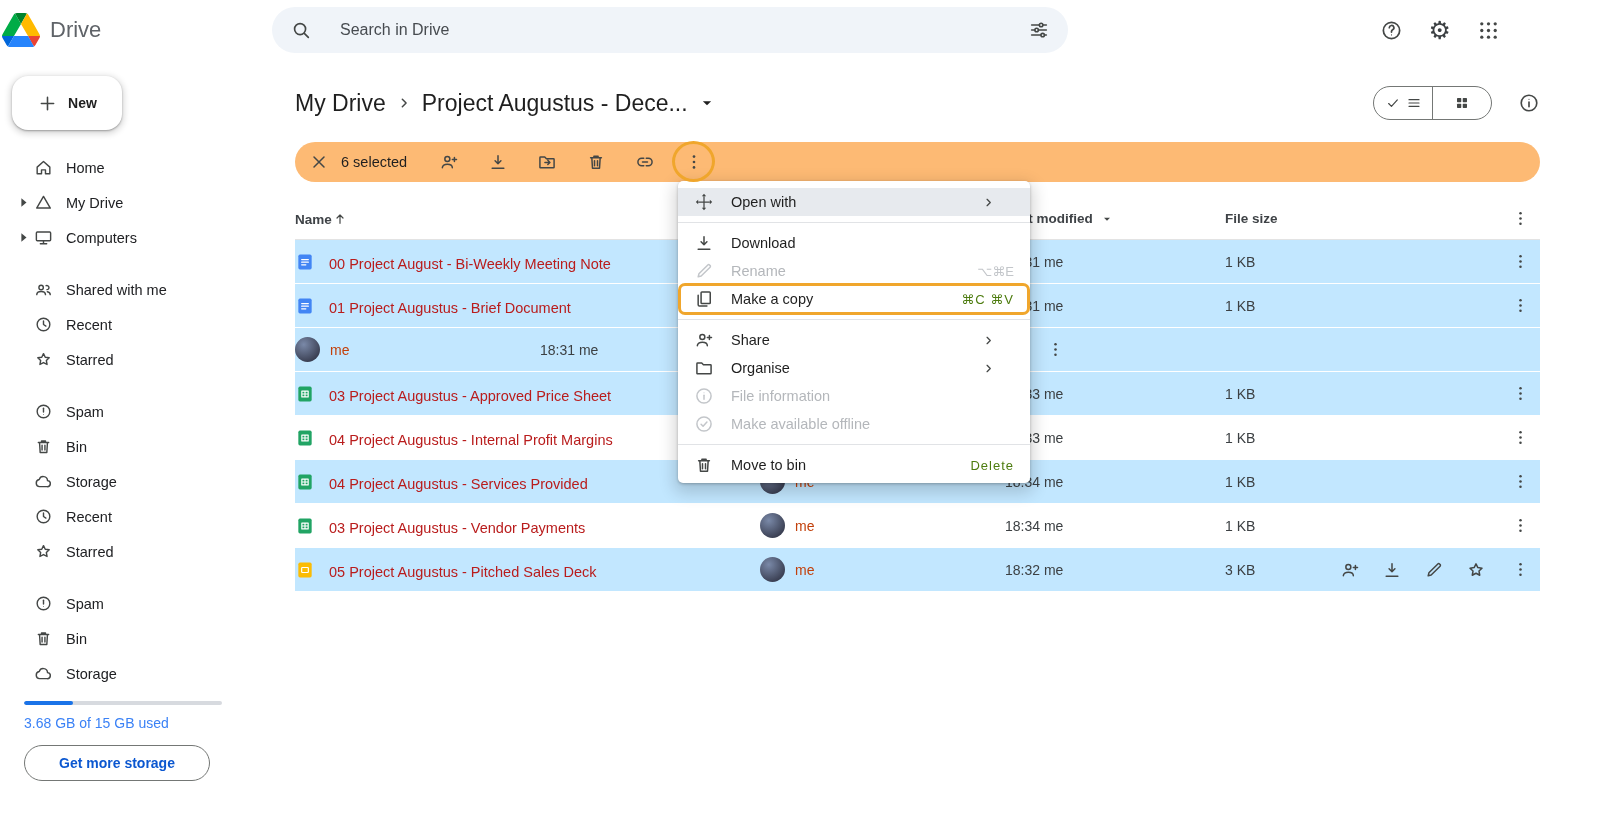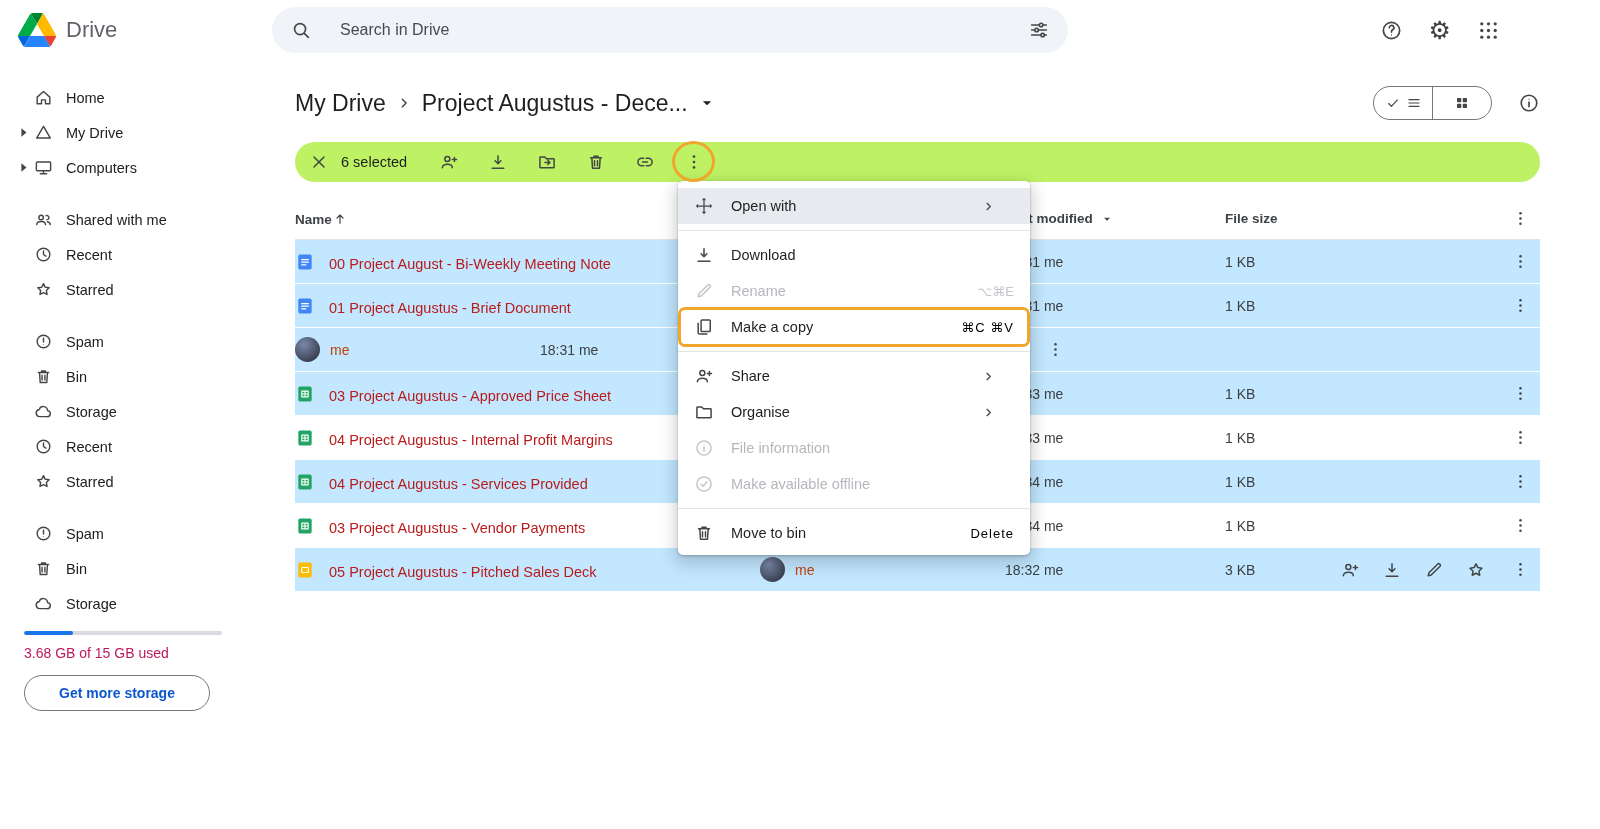--- a/index.html
+++ b/index.html
@@ -4,21 +4,21 @@
 <style>
   *{box-sizing:border-box;margin:0;padding:0}
   html,body{width:1600px;height:829px}
   body{position:relative;font-family:"Liberation Sans","DejaVu Sans",sans-serif;background:#fff;color:#1f1f1f;overflow:hidden;
        --sel:#c2e7ff; --annot:#F0A62C; --link:#0b57d0;}
   .ic{width:20px;height:20px;display:block}
   .ic-slot{display:inline-flex;align-items:center;justify-content:center;color:#444746}
 
   
   .topbar{position:absolute;left:0;top:0;width:1600px;height:60px}
-  .logo{position:absolute;left:18px;top:0;height:60px;display:flex;align-items:center;gap:10px;cursor:pointer}
+  .logo{position:absolute;left:2px;top:0;height:60px;display:flex;align-items:center;gap:10px;cursor:pointer}
   .logo svg{width:38px;height:34px}
   .logo .app-name{font-size:22px;color:#5f6368}
   .searchbar{position:absolute;left:272px;top:7px;width:796px;height:46px;background:#f0f4f9;border-radius:23px;
              display:flex;align-items:center;padding:0 18px;gap:28px}
   .searchbar .ic{width:22px;height:22px}
   .searchbar input{flex:1;border:none;background:transparent;outline:none;font-size:16px;font-family:inherit;color:#1f1f1f}
   .searchbar input::placeholder{color:#474b50;opacity:1}
   .topbar-right{position:absolute;right:100px;top:0;height:60px;display:flex;align-items:center;gap:26px;color:#3c4043}
   .topbar-right .ic{width:23px;height:23px}
   .gear{font-size:25px;line-height:1;color:#3c4043;cursor:pointer}
@@ -33,41 +33,41 @@
   #sidebar-nav{margin-top:20px}
   .nav-item{height:35px;display:flex;align-items:center;border-radius:18px;cursor:pointer}
   .nav-item.gap{margin-top:17px}
   .nav-exp{width:22px;display:flex;justify-content:center;color:#444746}
   .nav-exp .ic{width:12px;height:12px}
   .nav-item .ic-slot .ic{width:19px;height:19px}
   .nav-label{margin-left:13px;font-size:14.5px;color:#202124}
   .storage-box{margin-top:10px}
   .storage-bar{height:4px;width:198px;border-radius:2px;background:#d7dadf;margin:8px 0 10px 12px;overflow:hidden}
   .storage-bar .fill{height:100%;border-radius:2px;background:#1a73e8}
-  .storage-text{margin-left:12px;font-size:14px;color:#be185d}
+  .storage-text{margin-left:12px;font-size:14px;color:#3b82f6}
   .more-storage{margin:14px 0 0 12px;height:36px;width:186px;border:1px solid #747775;border-radius:18px;background:#fff;
                 color:var(--link);font-size:14px;font-weight:bold;font-family:inherit;cursor:pointer}
 
   
   .main{position:absolute;left:272px;top:60px;right:0;bottom:0;background:#fff}
   .crumbs{margin-top:14px;height:58px;display:flex;align-items:center;padding:0 60px 0 23px}
   .crumb{font-size:23px;color:#1f1f1f;cursor:pointer;white-space:nowrap}
   .crumb-sep{margin:0 8px;color:#444746}
   .crumb-caret{margin-left:8px;color:#1f1f1f;cursor:pointer}
   .crumb-caret .ic{width:22px;height:22px}
   .view-controls{margin-left:auto;display:flex;align-items:center;gap:26px;color:#1f1f1f}
   .seg{display:flex;border:1px solid #747775;border-radius:17px;height:34px;overflow:hidden;background:#fff}
   .seg-left{width:59px;display:flex;align-items:center;justify-content:center;gap:5px;border-right:1px solid #747775;cursor:pointer}
   .seg-left .ic{width:16px;height:16px}
   .seg-right{width:58px;display:flex;align-items:center;justify-content:center;cursor:pointer}
   .seg-right .ic{width:16px;height:16px}
   .info-btn{cursor:pointer}
   .info-btn .ic{width:22px;height:22px}
 
-  .sel-toolbar{margin:10px 60px 0 23px;height:40px;background:#bef264;border-radius:20px;display:flex;align-items:center;padding:0 14px}
+  .sel-toolbar{margin:10px 60px 0 23px;height:40px;background:#fdba74;border-radius:20px;display:flex;align-items:center;padding:0 14px}
   .sel-toolbar .close-btn{cursor:pointer}
   .sel-count{font-size:14.5px;margin:0 10px 0 12px;white-space:nowrap}
   .tb-icons{display:flex;align-items:center;gap:29px;margin-left:22px;color:#444746}
   .tb-icons .ic-slot{cursor:pointer}
   .dots-wrap{position:relative;display:inline-flex}
   .annot-circle{position:absolute;left:-12px;top:-11px;width:43px;height:41px;border:3.5px solid var(--annot);
                 border-radius:50%;pointer-events:none;z-index:60}
 
   .thead{margin:16px 60px 0 23px;height:42px;display:flex;align-items:center;border-bottom:1px solid #e3e3e3;
          font-size:13.5px;font-weight:bold;color:#3f4347}
@@ -90,27 +90,27 @@
           background:radial-gradient(circle at 35% 30%, #7a89a8, #3a3f52 75%)}
   .dim{color:#3c4043;font-size:14px}
   .actions-cell{display:flex;justify-content:flex-end;align-items:center;gap:22px;padding-right:14px;color:#444746}
   .actions-cell .ic-slot{cursor:pointer}
   .more-cell .ic{width:19px;height:19px}
   .more-cell .ic-slot{cursor:pointer}
 
   
   #context-menu{position:absolute;left:678px;top:181px;width:352px;background:#fff;border-radius:5px;
                 box-shadow:0 1px 3px rgba(0,0,0,.25),0 6px 16px 4px rgba(0,0,0,.16);padding:7px 0 4px;z-index:40}
-  .menu-item{height:36px;display:flex;align-items:center;padding:12px 16px;font-size:14.5px;color:#1f1f1f;position:relative;cursor:pointer}
+  .menu-item{height:28px;display:flex;align-items:center;padding:12px 16px;font-size:14.5px;color:#1f1f1f;position:relative;cursor:pointer}
   .menu-item .ic-slot{margin-right:17px}
   .menu-item.hov{background:#e7eaee}
   .menu-item.dis{color:#b4b7bb;cursor:default}
   .menu-item.dis .ic-slot{color:#c3c6ca}
   .mi-label{flex:1}
-  .mi-short{font-size:13px;color:#000000;letter-spacing:1px;white-space:nowrap}
+  .mi-short{font-size:13px;color:#4d7c0f;letter-spacing:1px;white-space:nowrap}
   .dis .mi-short{color:#c3c6ca;letter-spacing:0}
   .mi-arrow{color:#444746}
   .mi-arrow .ic{width:17px;height:17px}
   .menu-sep{border-top:1px solid #e1e3e6;margin:6px 0}
   .annot-rect{position:absolute;left:0;right:0;top:-2px;bottom:-2px;border:3.5px solid var(--annot);
               border-radius:7px;pointer-events:none;z-index:5}
 </style>
 </head>
 <body style="--sel: #c2e7ff; --annot: #F0A62C; --link: #0b57d0;">
 
@@ -164,20 +164,28 @@
             <circle cx="5" cy="19" r="1.7"></circle>
             <circle cx="12" cy="19" r="1.7"></circle>
             <circle cx="19" cy="19" r="1.7"></circle>
           </g>
         </svg>
       </span>
   </div>
 </div>
 
 <div class="sidebar">
+  <button class="new-btn">
+    <span class="ic-slot">
+        <svg class="ic" viewBox="0 0 24 24" fill="none" stroke="currentColor" stroke-width="1.8" stroke-linecap="round" stroke-linejoin="round">
+          <path d="M12 5v14M5 12h14"></path>
+        </svg>
+      </span>
+    <span>New</span>
+  </button>
   <nav id="sidebar-nav">
       <div class="nav-item">
         <span class="nav-exp"></span>
         <span class="ic-slot">
           <svg class="ic" viewBox="0 0 24 24" fill="none" stroke="currentColor" stroke-width="1.8" stroke-linecap="round" stroke-linejoin="round">
             <path d="M4 11.5 12 4.5l8 7V20h-5.5v-5h-5v5H4z"></path>
           </svg>
         </span>
         <span class="nav-label">Home</span>
       </div>

